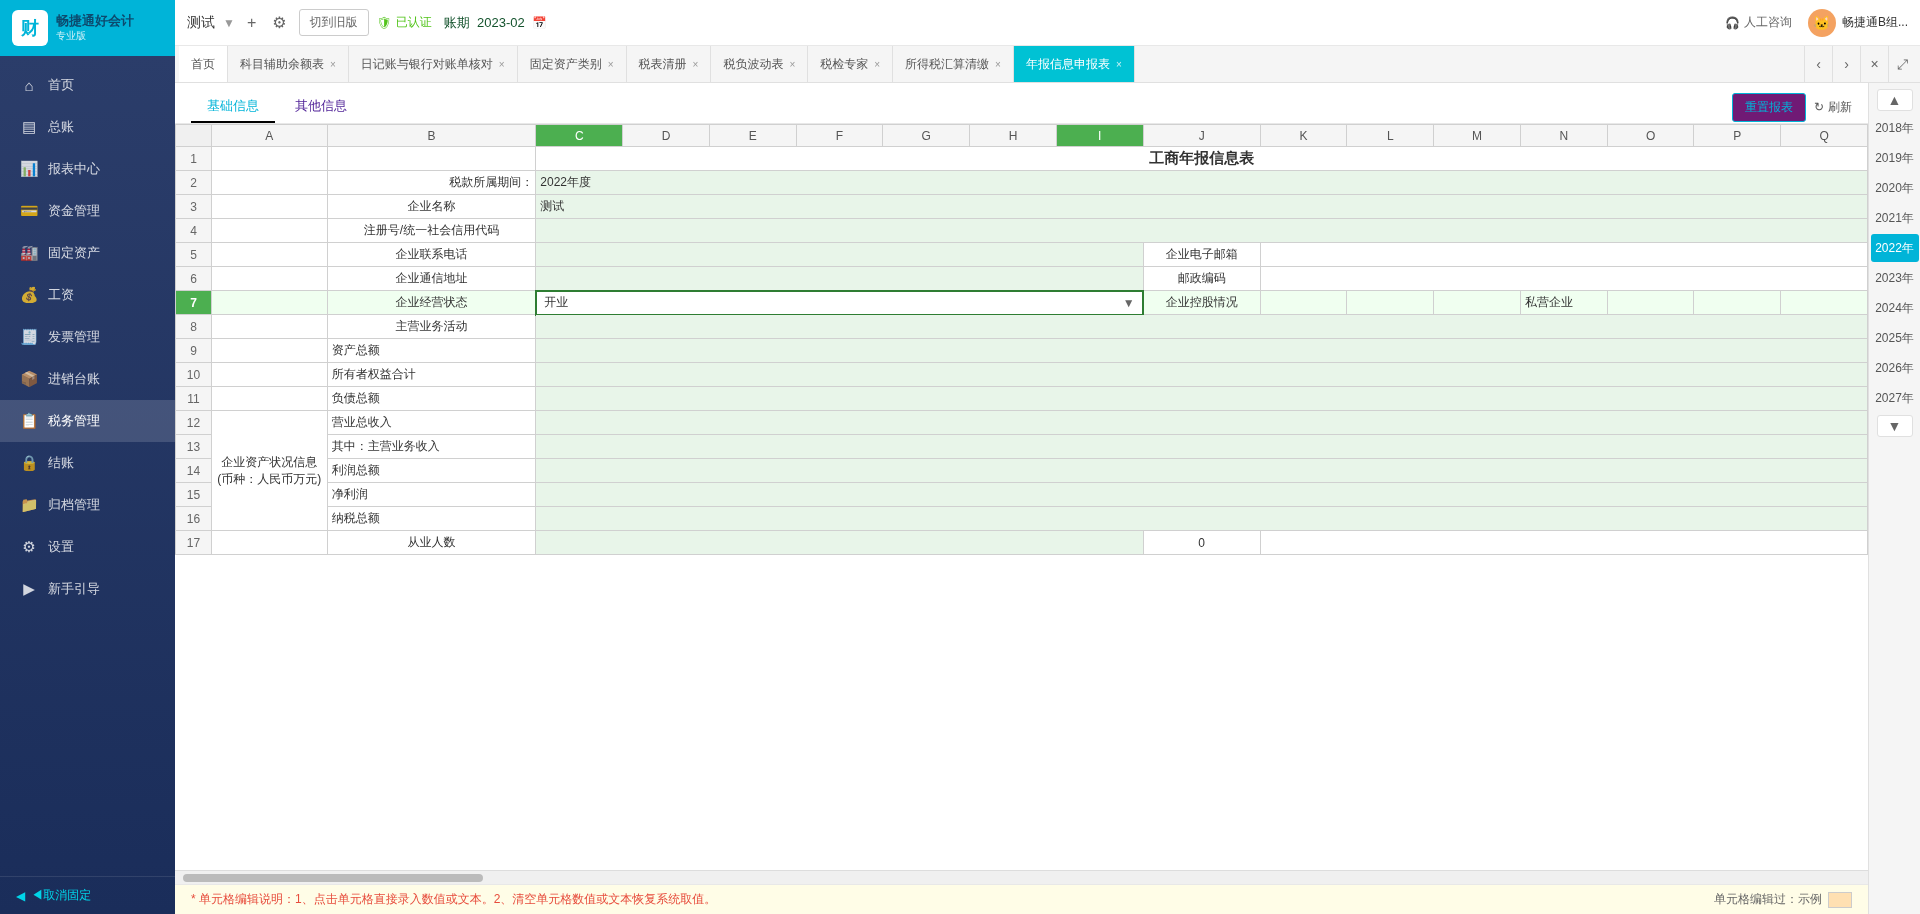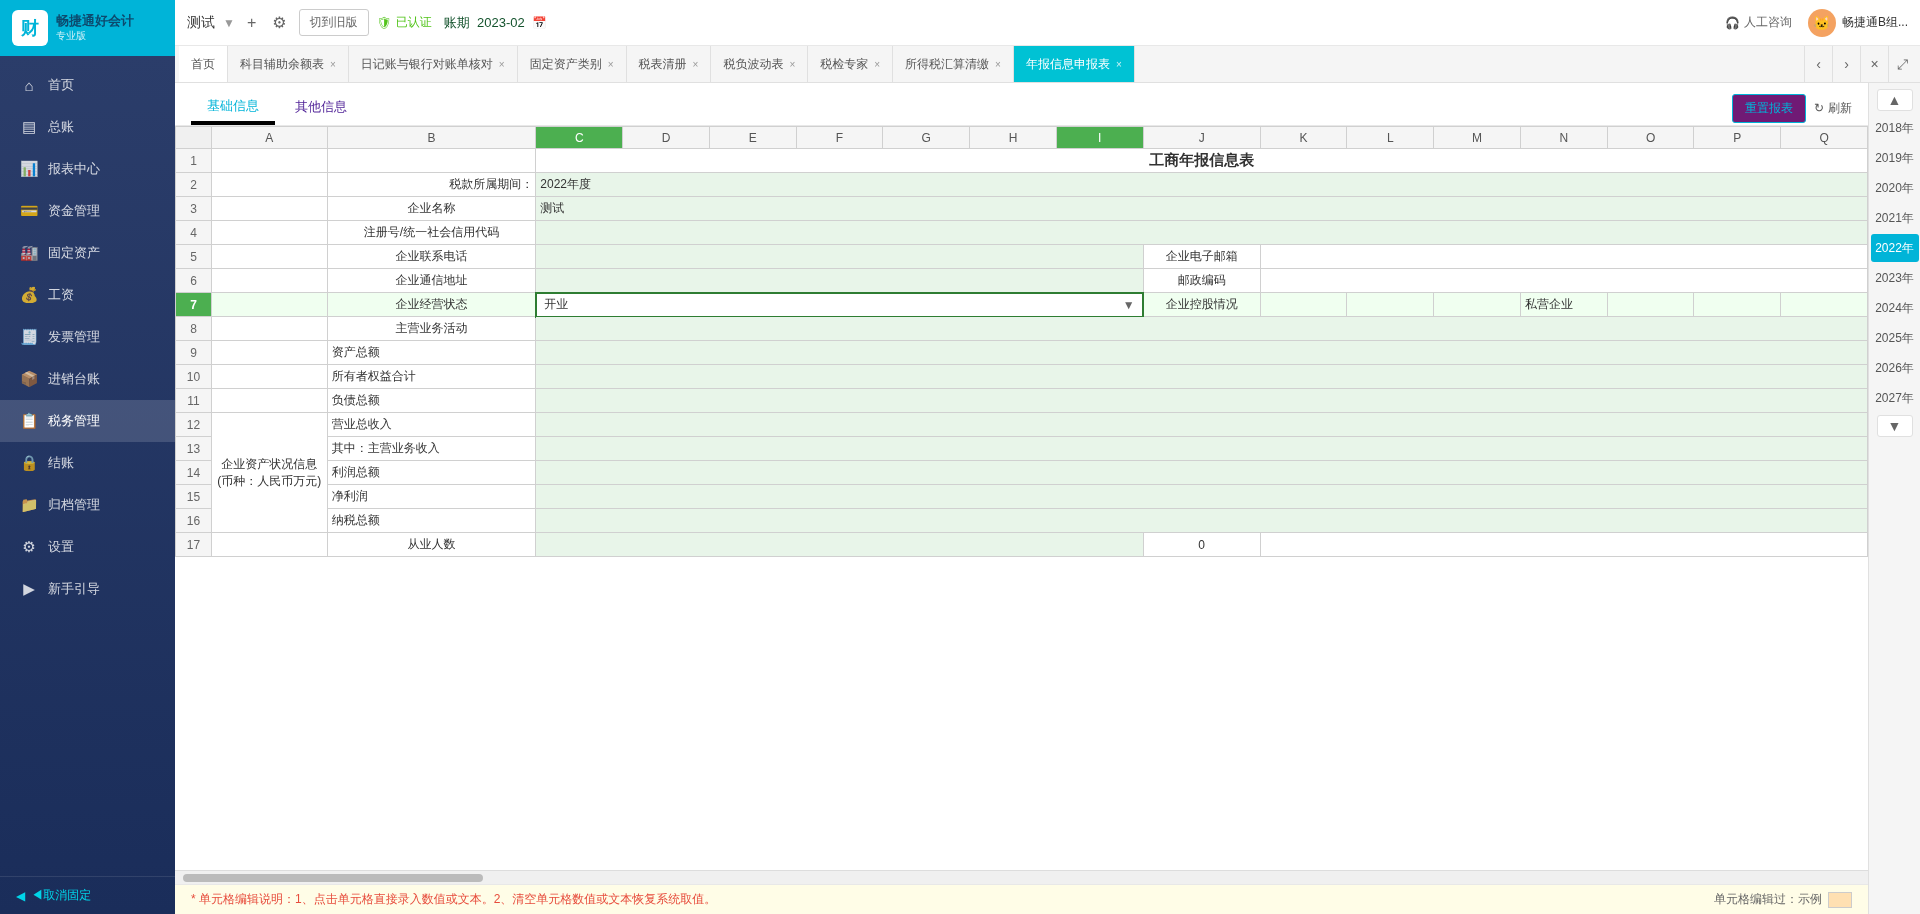--- a/index.html
+++ b/index.html
@@ -130,21 +130,21 @@
       background: white;
       gap: 4px;
       flex-shrink: 0;
     }
     .sub-tab {
       padding: 6px 16px; font-size: 13px; cursor: pointer;
       border-bottom: 2px solid transparent;
       color: #4c1d95;
     }
     .sub-tab.active {
-      color: #00b4d8; border-bottom: 4px solid #000000;
+      color: #00b4d8; border-bottom: 2px solid #000000;
     }
     .sub-tab-actions { margin-left: auto; display: flex; gap: 8px; align-items: center; }
     .btn-reset {
       border: 1px solid #00b4d8; color: #00b4d8;
       background: #701a75; padding: 5px 12px; border-radius: 3px;
       font-size: 12px; cursor: pointer;
     }
     .btn-refresh {
       display: flex; align-items: center; gap: 4px;
       color: #555; font-size: 12px; cursor: pointer; background: none; border: none;

